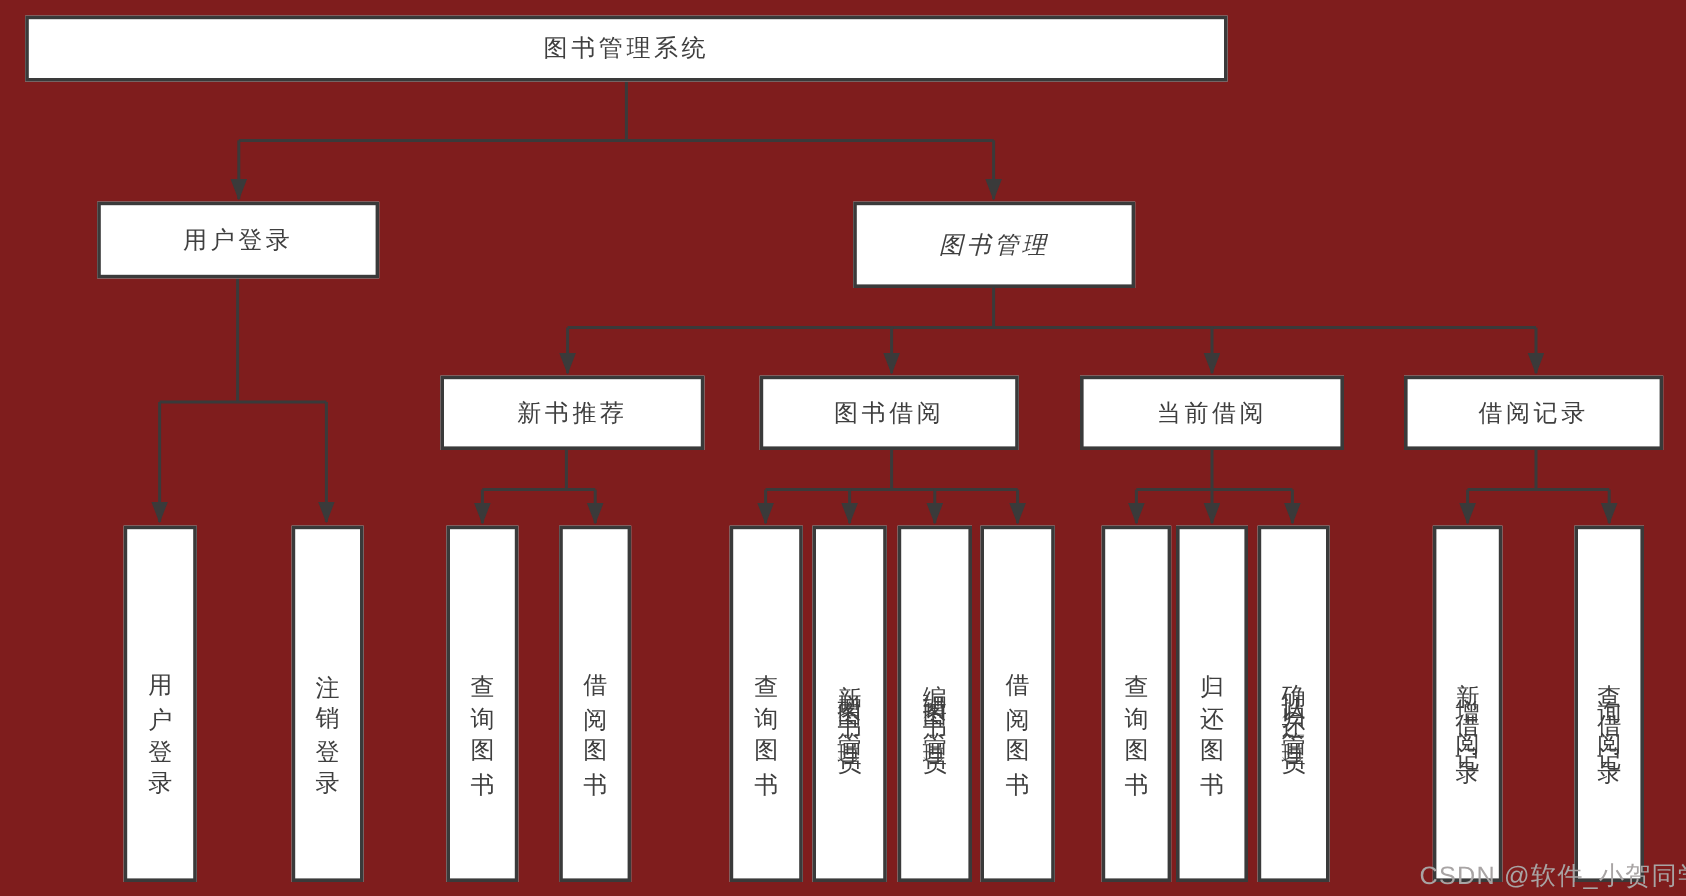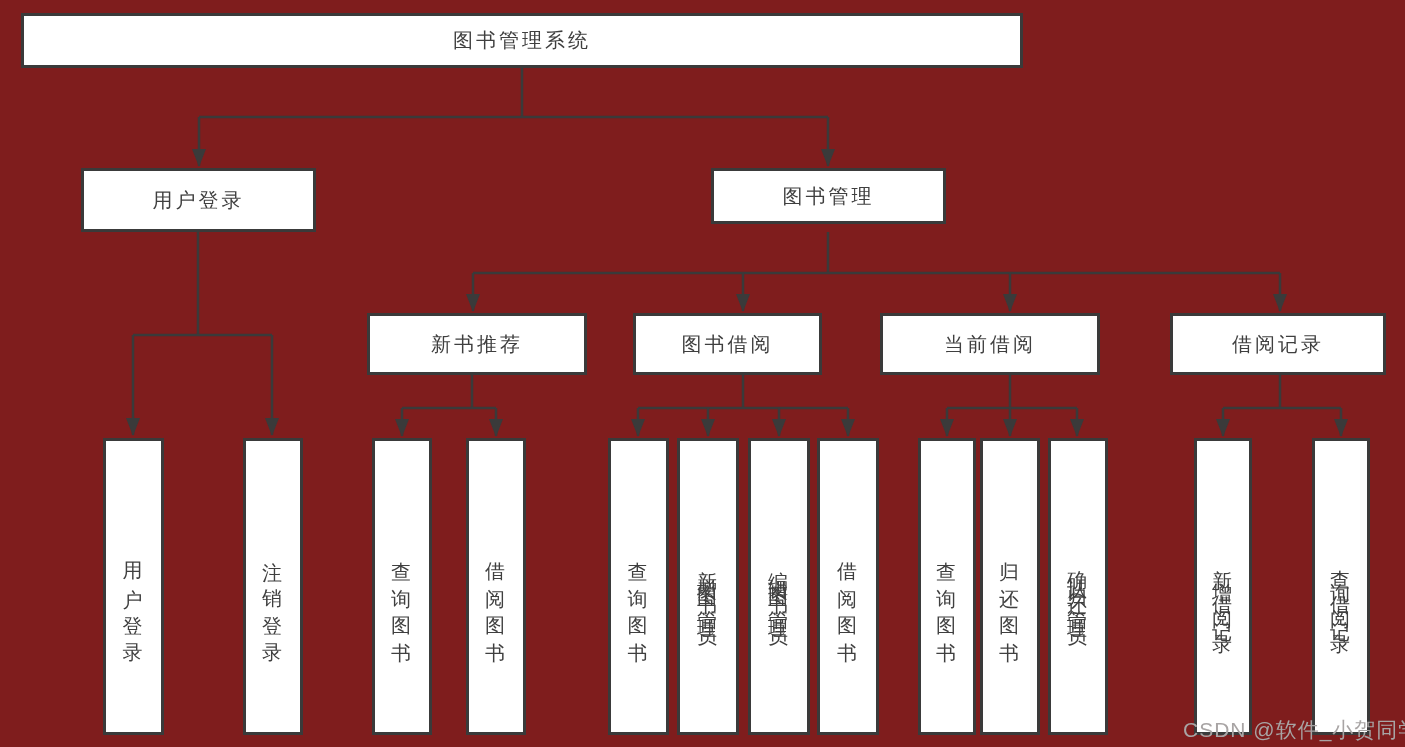--- a/index.html
+++ b/index.html
@@ -36,25 +36,25 @@
     display: block;
   }
   .v4 span { font-size: 20px; letter-spacing: 27px; padding-top: 27px; }
   .v6 span { font-size: 20px; letter-spacing: 13px; padding-top: 13px; }
   .v9 span { font-size: 20px; letter-spacing: 8px;  padding-top: 8px; }
 
   
   .n-root   { left: 21px;   top: 13px;  width: 1002px; height: 55px; }
   
   .n-login  { left: 81px;   top: 168px; width: 235px;  height: 64px; }
-  .n-mgmt   { left: 711px;  top: 168px; width: 235px;  height: 56px; }
+  .n-mgmt   { left: 711px;  top: 168px; width: 235px;  height: 72px; font-style: italic; }
   
   .n-rec    { left: 367px;  top: 313px; width: 220px;  height: 62px; }
-  .n-borrow { left: 633px;  top: 313px; width: 189px;  height: 62px; }
-  .n-cur    { left: 880px;  top: 313px; width: 220px;  height: 62px; }
+  .n-borrow { left: 633px;  top: 313px; width: 216px;  height: 62px; }
+  .n-cur    { left: 900px;  top: 313px; width: 220px;  height: 62px; }
   .n-hist   { left: 1170px; top: 313px; width: 216px;  height: 62px; }
   
   .leaf { top: 438px; height: 297px; }
   .n-l1  { left: 103px;  width: 61px; }
   .n-l2  { left: 243px;  width: 60px; }
   .n-l3  { left: 372px;  width: 60px; }
   .n-l4  { left: 466px;  width: 60px; }
   .n-l5  { left: 608px;  width: 61px; }
   .n-l6  { left: 677px;  width: 62px; }
   .n-l7  { left: 748px;  width: 62px; }

